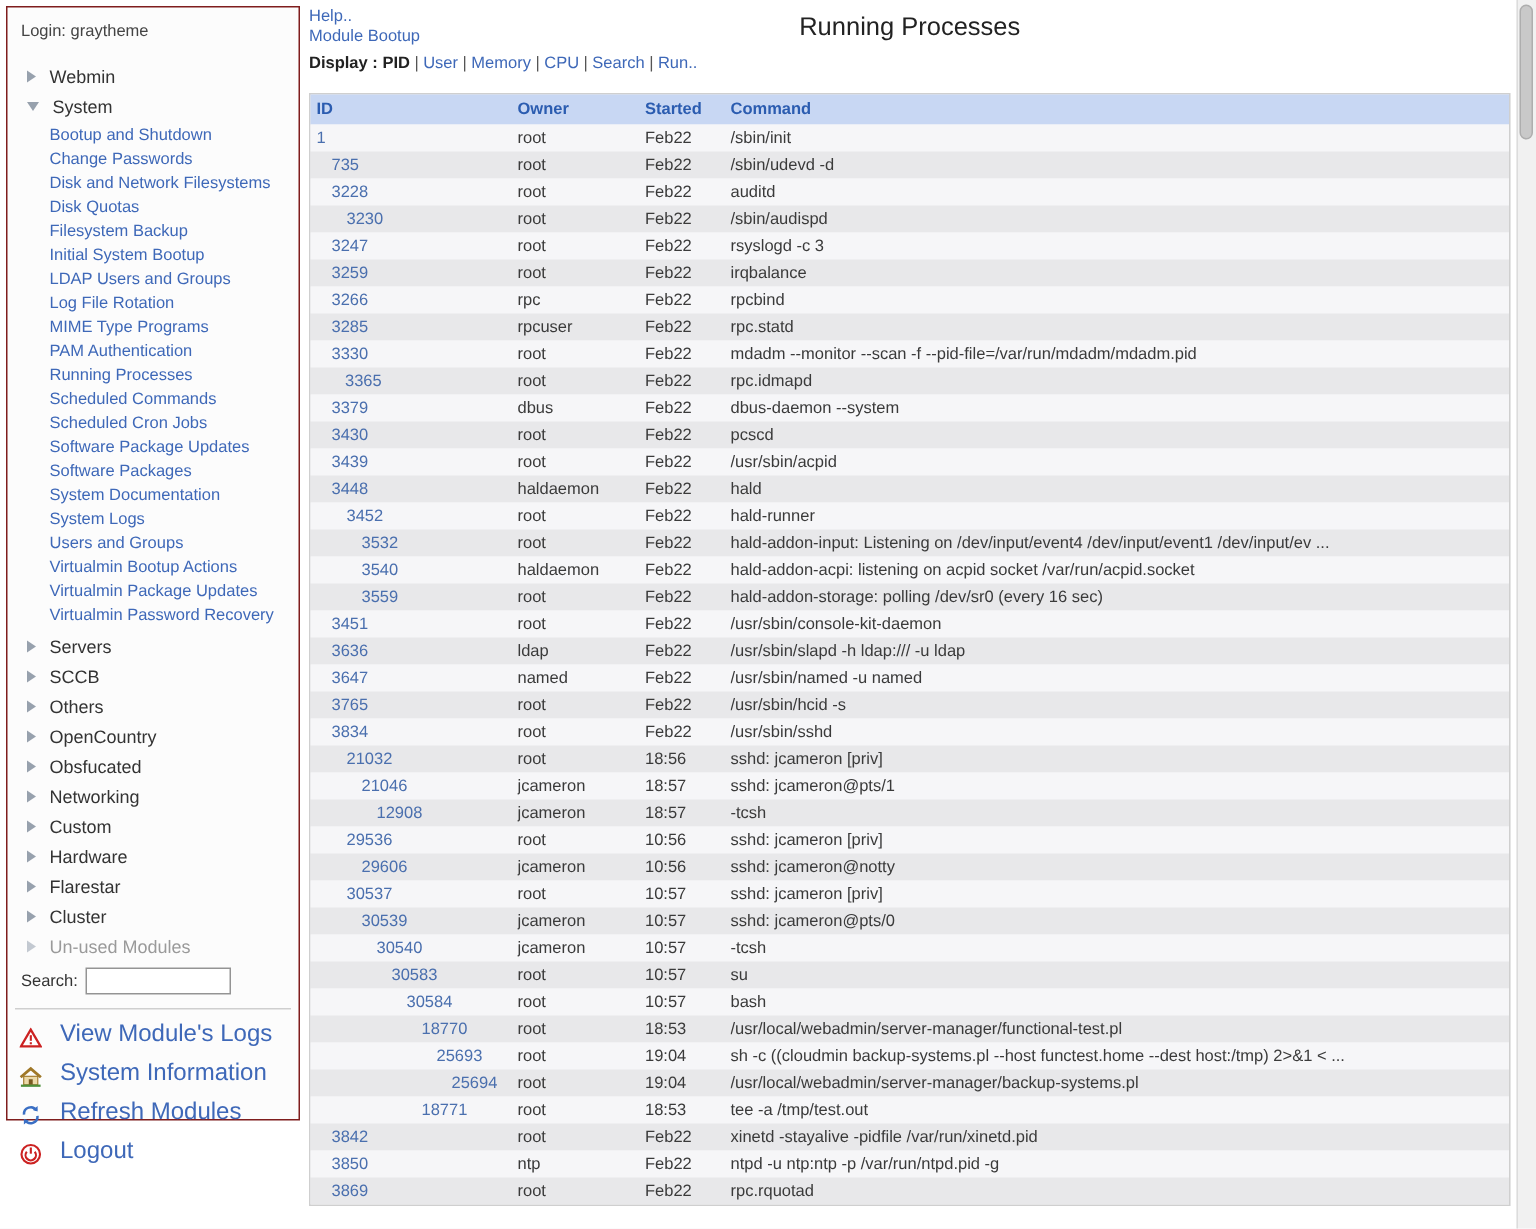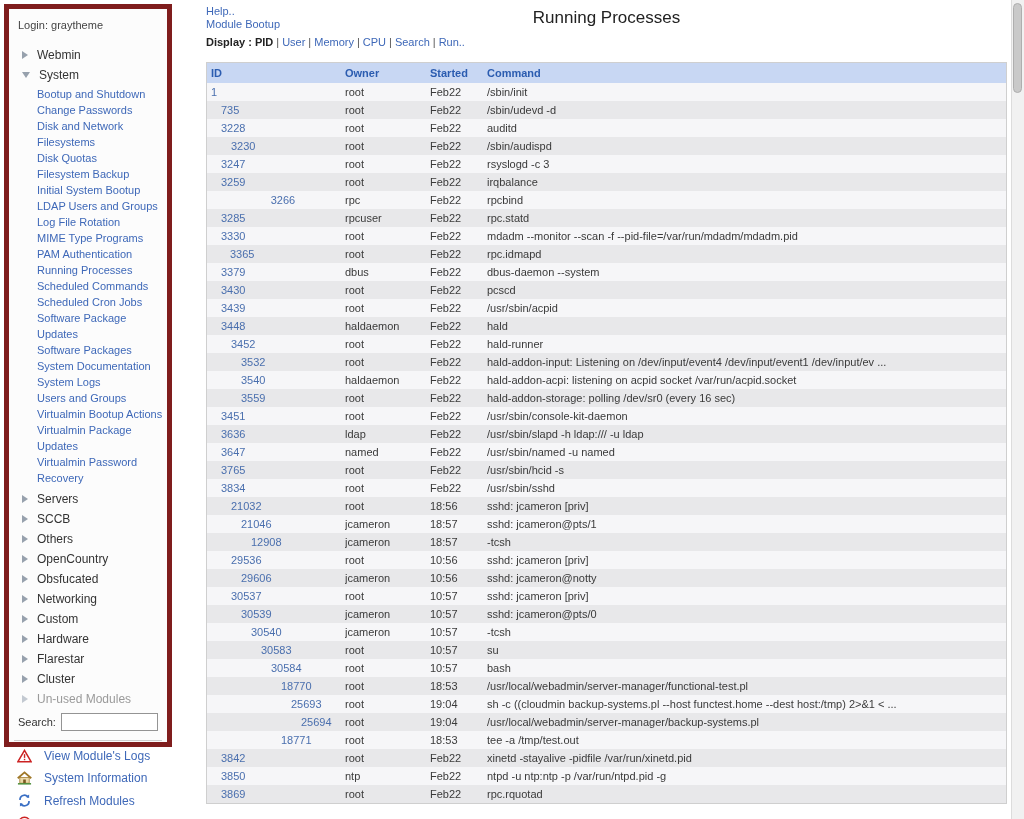--- a/index.html
+++ b/index.html
@@ -5,37 +5,37 @@
   * { box-sizing: border-box; }
   html,body { margin:0; padding:0; }
   body {
     width:1024px; height:819px; position:relative; overflow:hidden;
     background:#ffffff; font-family:"Liberation Sans", sans-serif; color:#333;
   }
   a { text-decoration:none; }
 
   
   .sidebar {
-    position:absolute; left:4px; top:4px; width:168px; height:743px;
-    background:#fcfcfc; border:5px solid #7f1d1d; padding:10px 0 0 0; font-size:11px;
+    position:absolute; left:4px; top:4px; width:196px; height:743px;
+    background:#fcfcfc; border:1px solid #7f1d1d; padding:10px 0 0 0; font-size:11px;
   }
   .login { margin:0 0 14px 9px; color:#444; font-size:11px; }
   .tree-cat { display:flex; align-items:center; height:20px; padding-left:13px; cursor:pointer; }
   .tree-cat .cat-label { margin-left:9px; font-size:12px; color:#333; }
   .tree-cat.disabled .cat-label { color:#9a9a9a; }
   .arrow { display:inline-block; width:0; height:0; }
   .arrow.right { border-top:4px solid transparent; border-bottom:4px solid transparent; border-left:6px solid #97a1ad; }
   .arrow.down  { border-left:4px solid transparent; border-right:4px solid transparent; border-top:6px solid #97a1ad; }
   .tree-cat.disabled .arrow.right { border-left-color:#c3c9d1; }
   .tree-children { display:flex; flex-direction:column; margin:1px 0 3px 28px; }
   .tree-link { color:#3e68b8; font-size:11px; line-height:16px; }
   .search-row { display:flex; align-items:center; margin:4px 0 0 9px; color:#333; }
   .search-row input { margin-left:5px; width:97px; height:18px; border:1px solid #949494; background:#fff; font-size:11px; padding:1px 3px; }
   .side-divider { border:none; border-top:1px solid #cfcfcf; margin:9px 5px 8px 5px; }
-  .bottom-link { display:flex; align-items:flex-end; margin:0 0 8px 8px; color:#3e68b8; font-size:12px; cursor:pointer; }
+  .bottom-link { display:flex; align-items:flex-end; margin:0 0 8px 8px; color:#3e68b8; font-size:16px; cursor:pointer; }
   .bottom-link svg { margin-right:6px; flex:0 0 auto; }
   .bottom-link span { color:#3e68b8; }
 
   
   .main { position:absolute; left:206px; top:5px; width:801px; }
   .top-links a { display:block; color:#3e68b8; font-size:11px; line-height:13px; }
   .page-title { position:absolute; top:3px; left:0; width:100%; text-align:center; font-size:17px; color:#222; }
   .display-line { margin-top:5px; font-size:11px; color:#222; }
   .display-line .lbl { font-weight:bold; }
   .display-line .cur { font-weight:bold; }
@@ -239,21 +239,21 @@
           <div class="c2">Feb22</div>
           <div class="c3">rsyslogd -c 3</div>
         </div>
         <div class="trow alt">
           <div class="c0" style="padding-left: 14px;"><a href="#">3259</a></div>
           <div class="c1">root</div>
           <div class="c2">Feb22</div>
           <div class="c3">irqbalance</div>
         </div>
         <div class="trow">
-          <div class="c0" style="padding-left: 14px; text-align: center;"><a href="#">3266</a></div>
+          <div class="c0" style="padding-left: 14px;"><a href="#">3266</a></div>
           <div class="c1">rpc</div>
           <div class="c2">Feb22</div>
           <div class="c3">rpcbind</div>
         </div>
         <div class="trow alt">
           <div class="c0" style="padding-left: 14px;"><a href="#">3285</a></div>
           <div class="c1">rpcuser</div>
           <div class="c2">Feb22</div>
           <div class="c3">rpc.statd</div>
         </div>

